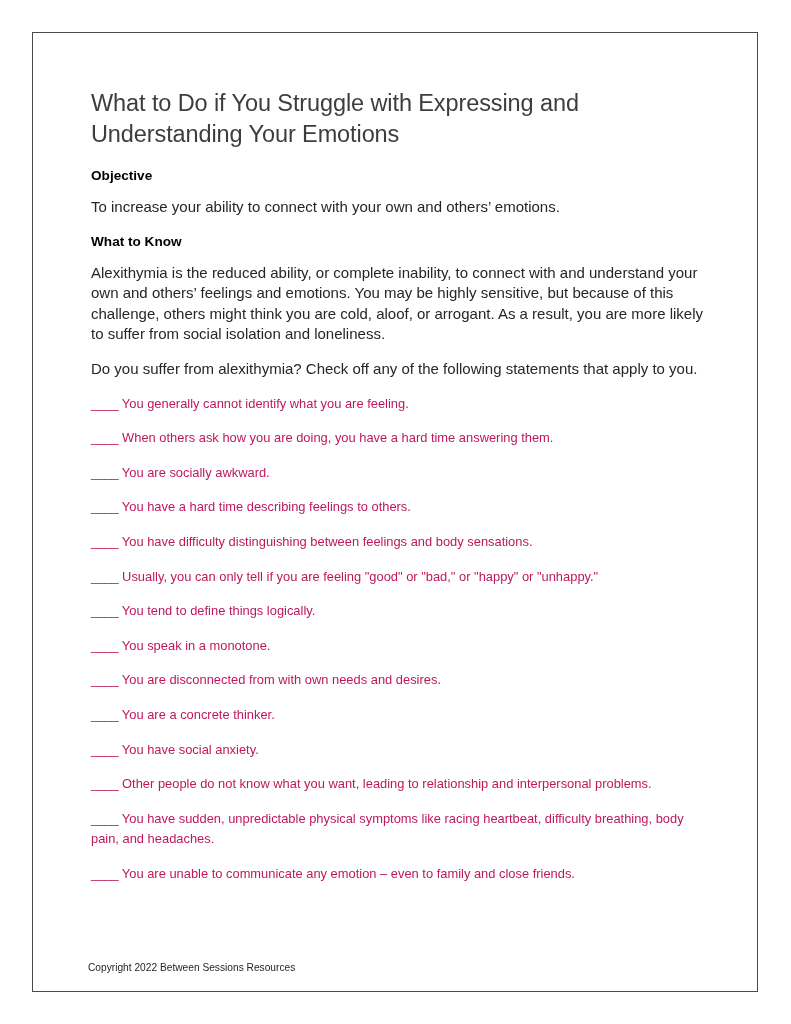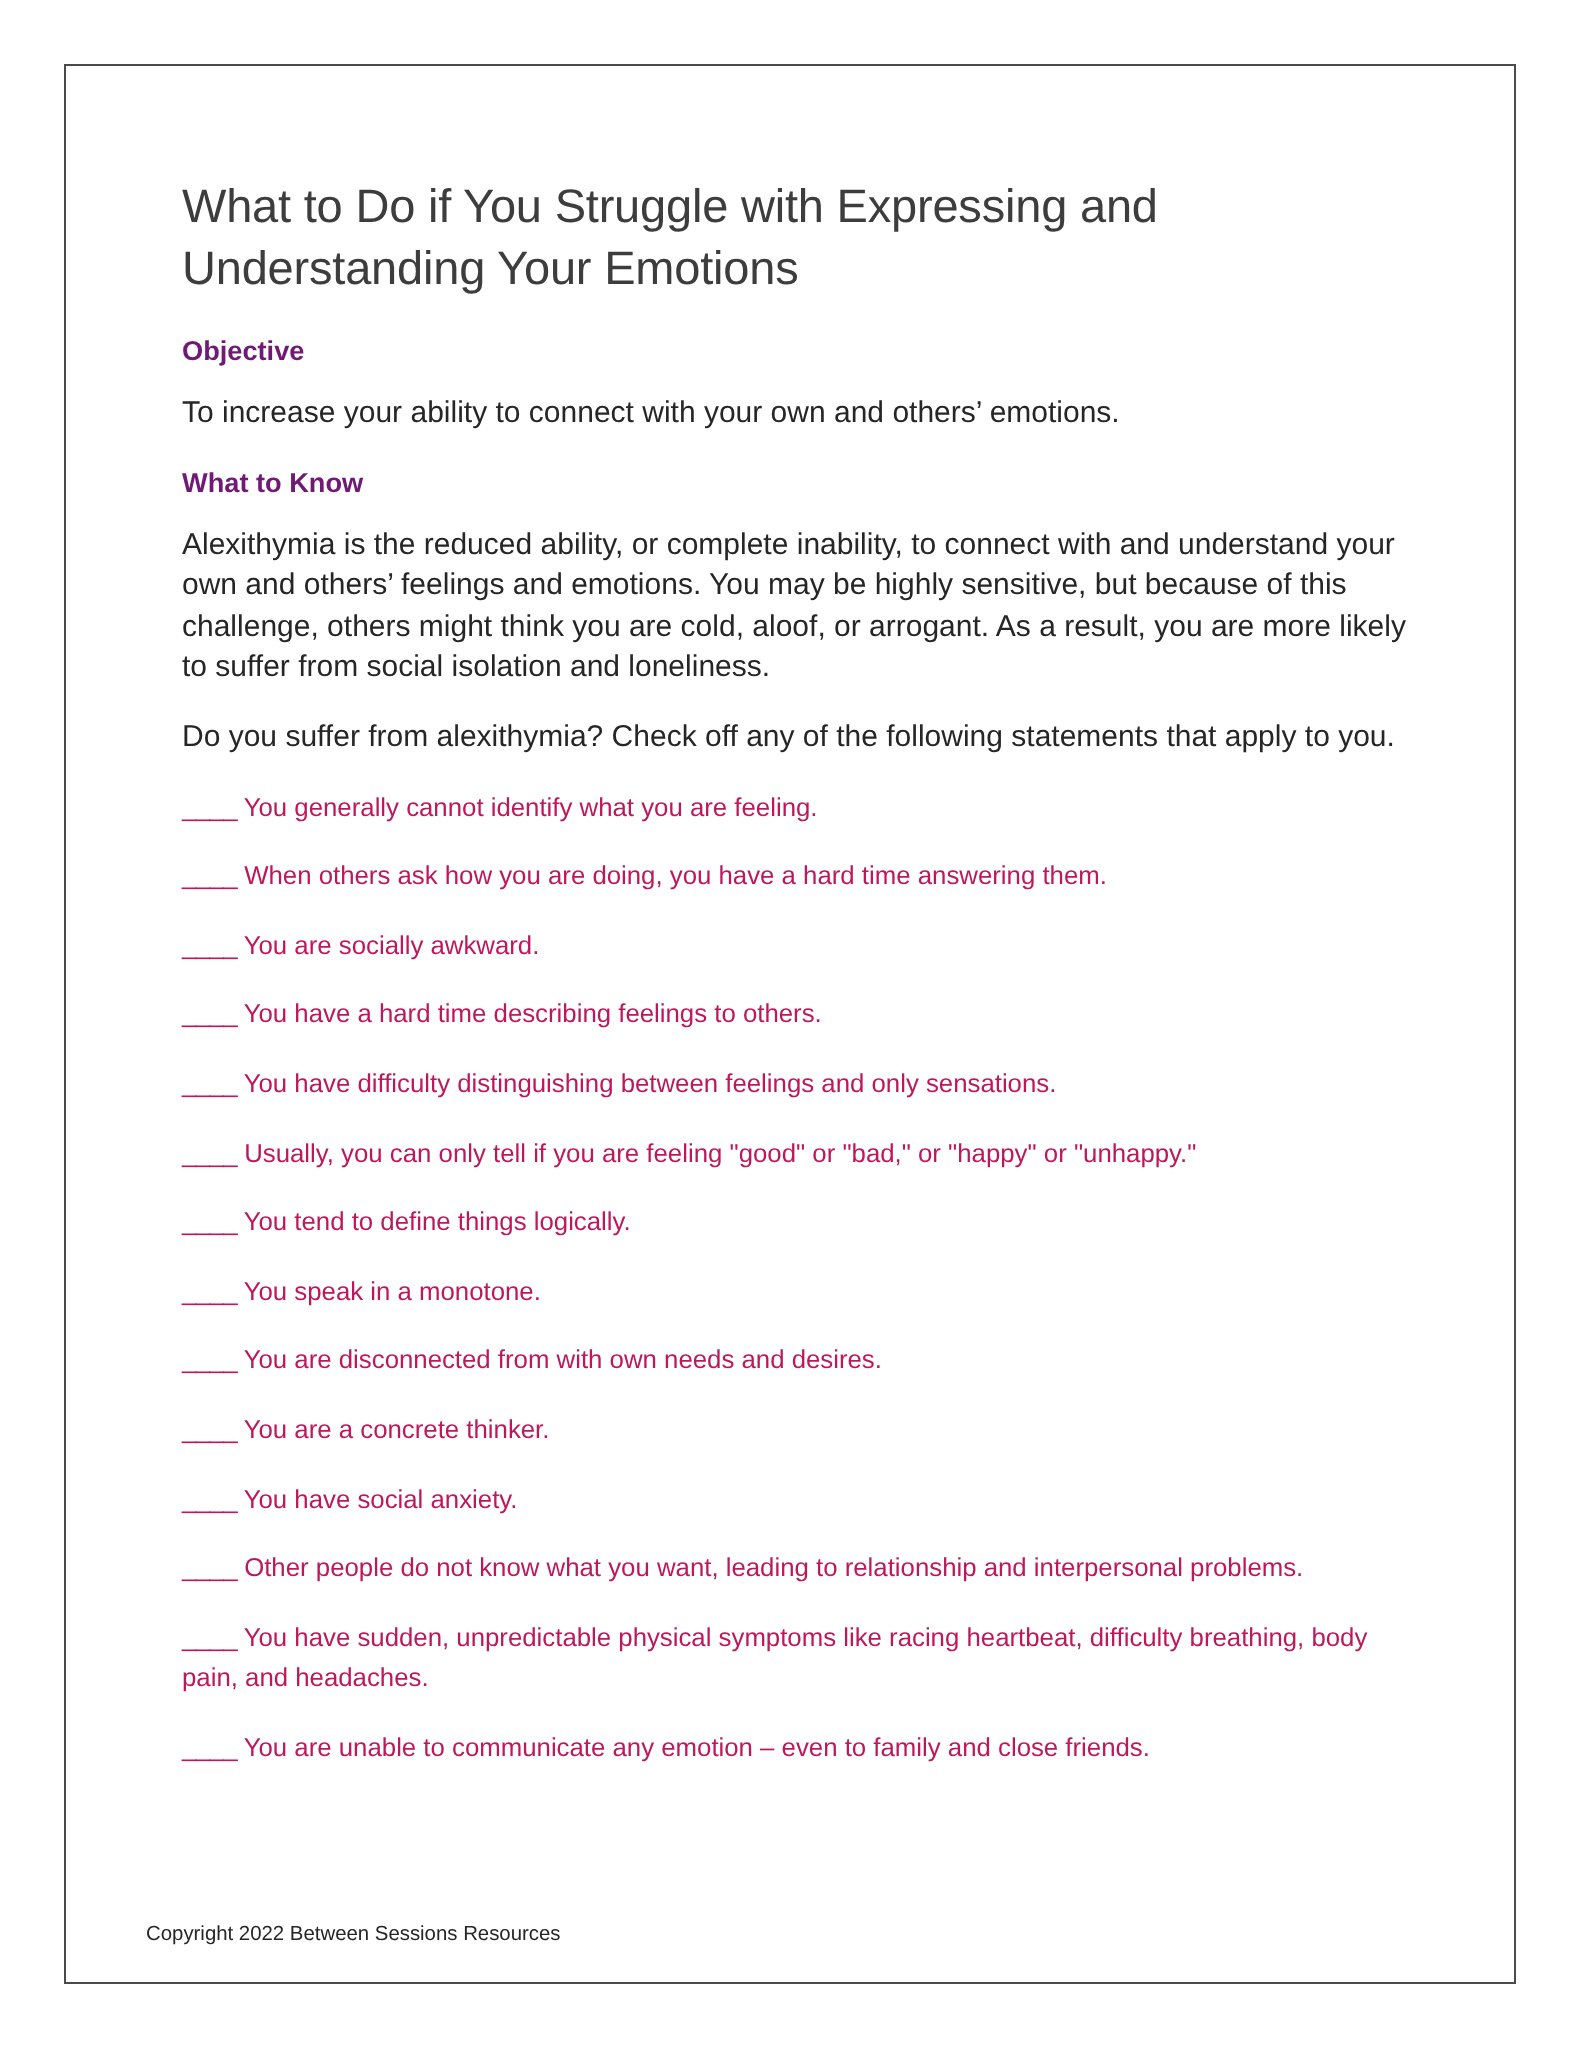--- a/index.html
+++ b/index.html
@@ -36,21 +36,21 @@
     line-height: 31px;
     font-weight: 400;
     color: #3d3d3d;
     margin: 0 0 16px 0;
     letter-spacing: -0.1px;
   }
   .section-heading {
     font-size: 13.6px;
     line-height: 19px;
     font-weight: 700;
-    color: #701a75;
+    color: #000000;
     margin: 0 0 12px 0;
   }
   .body-text {
     font-size: 15px;
     line-height: 20.6px;
     color: #262626;
     margin: 0 0 12px 0;
     text-align: left;
   }
   .body-text.tight {
@@ -65,21 +65,21 @@
     font-size: 12.9px;
     line-height: 20.6px;
     color: #be185d;
     margin: 0 0 14px 0;
   }
   .blank-line {
     letter-spacing: -0.3px;
   }
   .footer {
     position: absolute;
-    left: 73px;
+    left: 88px;
     top: 961px;
     font-size: 10.2px;
     line-height: 14px;
     color: #262626;
   }
 </style>
 </head>
 <body>
 
 <div class="page">
@@ -97,21 +97,21 @@
 
     <p class="body-text tight">Alexithymia is the reduced ability, or complete inability, to connect with and understand your own and others’ feelings and emotions. You may be highly sensitive, but because of this challenge, others might think you are cold, aloof, or arrogant. As a result, you are more likely to suffer from social isolation and loneliness.</p>
 
     <p class="body-text tight">Do you suffer from alexithymia? Check off any of the following statements that apply to you.</p>
 
     <ul class="checklist" id="checklist">
         <li class="checklist-item"><span class="blank-line">____</span> <span>You generally cannot identify what you are feeling.</span></li>
         <li class="checklist-item"><span class="blank-line">____</span> <span>When others ask how you are doing, you have a hard time answering them.</span></li>
         <li class="checklist-item"><span class="blank-line">____</span> <span>You are socially awkward.</span></li>
         <li class="checklist-item"><span class="blank-line">____</span> <span>You have a hard time describing feelings to others.</span></li>
-        <li class="checklist-item"><span class="blank-line">____</span> <span>You have difficulty distinguishing between feelings and only sensations.</span></li>
+        <li class="checklist-item"><span class="blank-line">____</span> <span>You have difficulty distinguishing between feelings and body sensations.</span></li>
         <li class="checklist-item"><span class="blank-line">____</span> <span>Usually, you can only tell if you are feeling "good" or "bad," or "happy" or "unhappy."</span></li>
         <li class="checklist-item"><span class="blank-line">____</span> <span>You tend to define things logically.</span></li>
         <li class="checklist-item"><span class="blank-line">____</span> <span>You speak in a monotone.</span></li>
         <li class="checklist-item"><span class="blank-line">____</span> <span>You are disconnected from with own needs and desires.</span></li>
         <li class="checklist-item"><span class="blank-line">____</span> <span>You are a concrete thinker.</span></li>
         <li class="checklist-item"><span class="blank-line">____</span> <span>You have social anxiety.</span></li>
         <li class="checklist-item"><span class="blank-line">____</span> <span>Other people do not know what you want, leading to relationship and interpersonal problems.</span></li>
         <li class="checklist-item"><span class="blank-line">____</span> <span>You have sudden, unpredictable physical symptoms like racing heartbeat, difficulty breathing, body pain, and headaches.</span></li>
         <li class="checklist-item"><span class="blank-line">____</span> <span>You are unable to communicate any emotion – even to family and close friends.</span></li>
       </ul>

